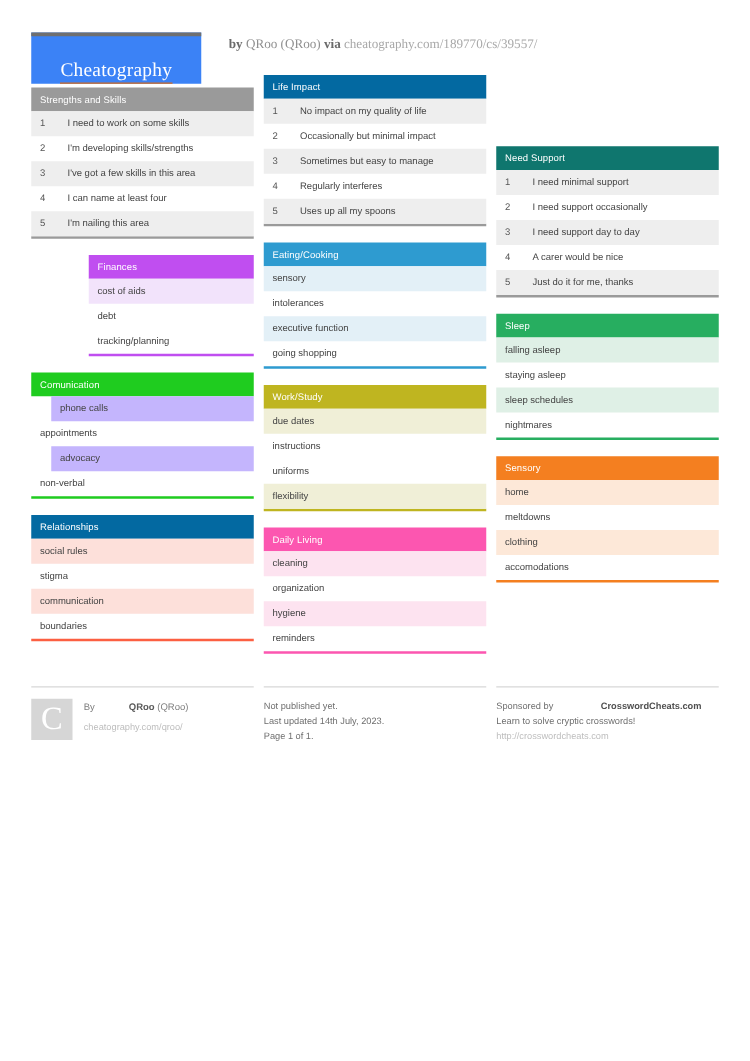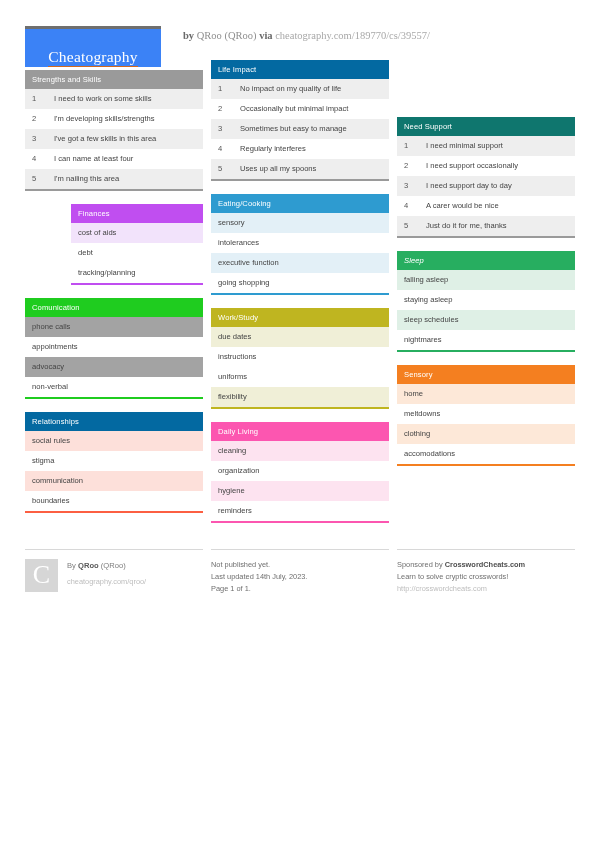--- a/index.html
+++ b/index.html
@@ -120,21 +120,21 @@
     color: #555;
   }
   .row .txt { flex: 1 1 auto; }
   .row.alt { background: #eeeeee; }
 
   
   .block[data-tint="grey"]   .row.alt { background: #eeeeee; }
   .block[data-tint="purple"] .row.alt { background: #f2e3fb; }
   .block[data-tint="blue"]   .row.alt { background: #e3f0f7; }
   .block[data-tint="green"]  .row.alt { background: #dff0e6; }
-  .block[data-tint="green2"] .row.alt { background: #a3a3a3; }
+  .block[data-tint="green2"] .row.alt { background: #c4b5fd; margin-left: 16px; }
   .block[data-tint="olive"]  .row.alt { background: #f0efd7; }
   .block[data-tint="orange"] .row.alt { background: #fde8d8; }
   .block[data-tint="red"]    .row.alt { background: #fde0da; }
   .block[data-tint="pink"]   .row.alt { background: #fde3f0; }
 
   
   .footer {
     display: flex;
     padding: 8px 25px 0 25px;
     gap: 8px;
@@ -159,24 +159,24 @@
     font-family: "Liberation Serif", serif;
     font-size: 26px;
     display: flex;
     align-items: center;
     justify-content: center;
     flex: 0 0 auto;
     line-height: 1;
   }
   .author-meta { margin-left: 9px; padding-top: 1px; }
   .author-meta .name { color: #7d7d7d; font-size: 7.6px; }
-  .author-meta .name b { color: #5a5a5a; }
+  .author-meta .name b { color: #5a5a5a; margin-left: 25px; }
   .author-meta .site { color: #bdbdbd; font-size: 7.4px; margin-top: 4px; }
   .pub-line { color: #6e6e6e; }
-  .spon-line b { color: #4f4f4f; }
+  .spon-line b { color: #4f4f4f; margin-left: 36px; }
   .spon-url { color: #bdbdbd; }
 </style>
 </head>
 <body>
 
 <div class="page">
 
   <div class="header">
     <div class="logo-box">
       <span class="logo-text">Cheatography</span>
@@ -347,21 +347,21 @@
           <div class="row">
             <span class="num">4</span>
             <span class="txt">A carer would be nice</span>
           </div>
           <div class="row alt">
             <span class="num">5</span>
             <span class="txt">Just do it for me, thanks</span>
           </div>
         </div>
         <div class="block" data-tint="green" style="border-bottom-color: rgb(39, 174, 96);">
-          <div class="block-title" style="background: rgb(39, 174, 96); font-style: italic;">Sleep</div>
+          <div class="block-title" style="background: rgb(39, 174, 96);">Sleep</div>
           <div class="row alt">
             <span class="txt">falling asleep</span>
           </div>
           <div class="row">
             <span class="txt">staying asleep</span>
           </div>
           <div class="row alt">
             <span class="txt">sleep schedules</span>
           </div>
           <div class="row">

